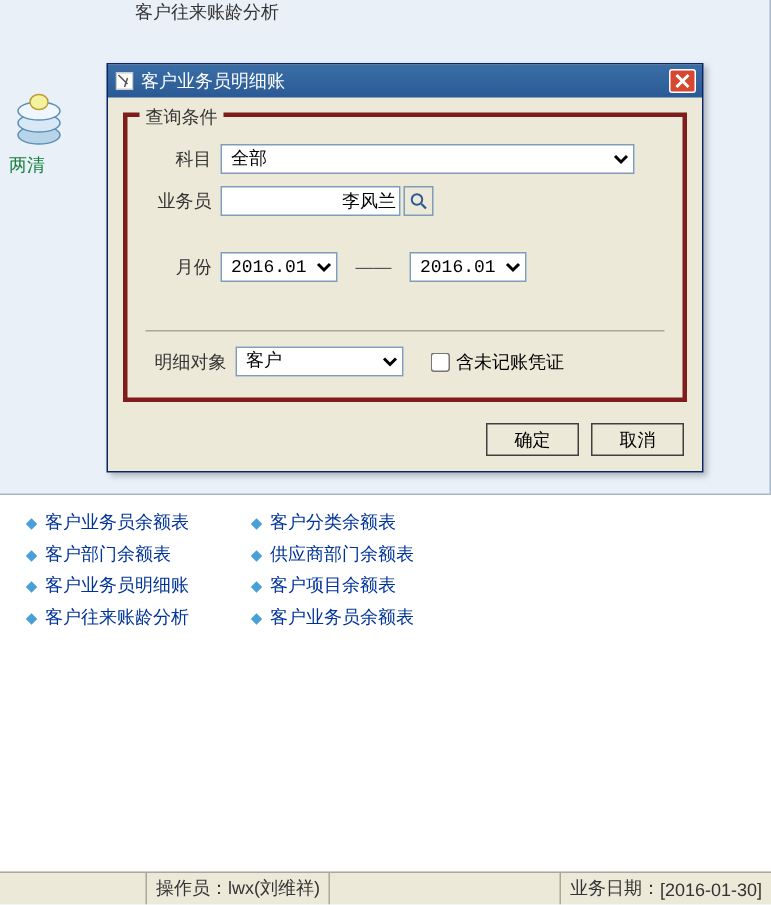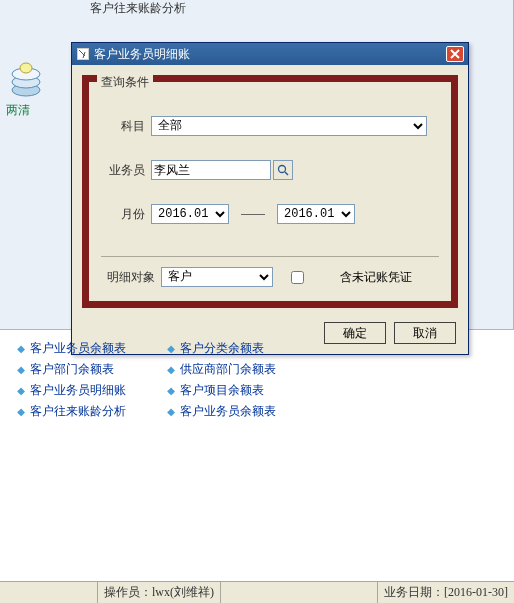--- a/index.html
+++ b/index.html
@@ -73,71 +73,70 @@
     justify-content: center;
     font-weight: bold;
     font-size: 11px;
     cursor: pointer;
   }
   .dialog-body {
     padding: 10px 10px 8px 10px;
     background: #ece9d8;
   }
   .fieldset {
-    border: 7px solid #7f1d1d;
+    border: 3px solid #7f1d1d;
     background: #ece9d8;
     padding: 10px 12px 14px 12px;
     margin-bottom: 10px;
     position: relative;
   }
   .legend {
     position: absolute;
     top: -8px; left: 8px;
     background: #ece9d8;
     padding: 0 4px;
     color: #333;
   }
   .row {
     display: flex;
     align-items: center;
-    margin-top: 24px;
+    margin-top: 8px;
   }
   .label {
     width: 44px;
     text-align: right;
     margin-right: 6px;
     color: #333;
   }
   select, input[type="text"] {
     font-family: Liberation Mono, monospace;
     font-size: 12px;
     border: 1px solid #7f9db9;
     background: #fff;
     height: 20px;
     padding: 0 2px;
   }
   .subject-select { width: 276px; }
-  .operator-input { width: 120px; }
+  .operator-input { width: 120px; text-align: right; }
   .search-btn {
     width: 20px; height: 20px;
     border: 1px solid #7f9db9;
     background: #ece9d8;
     margin-left: 2px;
     display: flex;
     align-items: center;
     justify-content: center;
     cursor: pointer;
   }
   .month-select { width: 78px; }
   .dash { margin: 0 12px; color: #555; }
   .detail-select { width: 112px; }
   .checkbox-wrap {
     display: flex; align-items: center;
     margin-left: 14px;
-    gap: 32px;
   }
   .checkbox-wrap input { margin-right: 4px; }
   .hr {
     border: none;
     border-top: 1px solid #aca899;
     margin: 32px 0 10px 0;
   }
   .btn-row {
     display: flex;
     justify-content: flex-end;
@@ -176,21 +175,20 @@
   .statusbar {
     position: absolute;
     left: 0; bottom: 0;
     width: 514px; height: 22px;
     background: #ece9d8;
     border-top: 1px solid #aca899;
     display: flex;
     align-items: center;
     font-size: 12px;
     color: #333;
-    font-family: Liberation Serif, serif;
   }
   .status-cell {
     padding: 0 6px;
     border-right: 1px solid #aca899;
     height: 100%;
     display: flex;
     align-items: center;
   }
   .status-cell.first { width: 98px; }
   .status-cell.spacer { flex: 1; }

